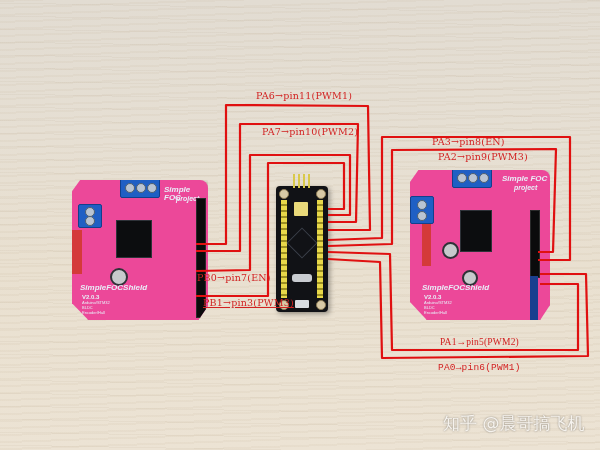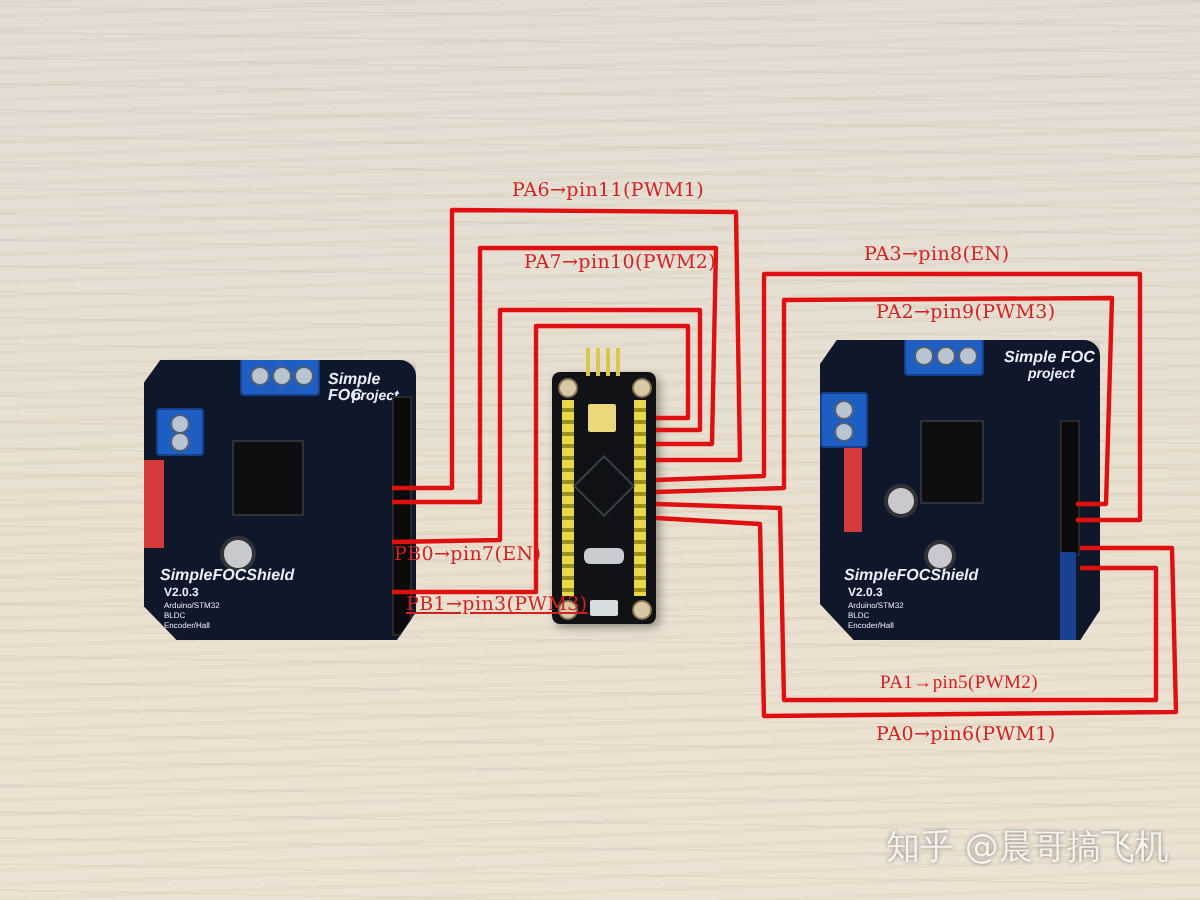--- a/index.html
+++ b/index.html
@@ -4,21 +4,21 @@
 <style>
   html, body { margin:0; padding:0; }
   body { width:600px; height:450px; overflow:hidden; position:relative;
     background:
       repeating-linear-gradient(178deg, rgba(190,170,140,0.10) 0px, rgba(190,170,140,0.10) 2px, transparent 2px, transparent 7px),
       repeating-linear-gradient(181deg, rgba(160,140,110,0.08) 0px, rgba(160,140,110,0.08) 1px, transparent 1px, transparent 13px),
       linear-gradient(180deg, #e2dcd2 0%, #e6dfd3 30%, #e9e0d0 60%, #ece3d4 100%);
     font-family: "DejaVu Serif", serif;
   }
   .layer { position:absolute; left:0; top:0; width:600px; height:450px; }
-  .board { position:absolute; background:#0f172a; border-radius:8px; box-shadow: 2px 3px 6px rgba(0,0,0,0.35); }
+  .board { position:absolute; background:#ec4899; border-radius:8px; box-shadow: 2px 3px 6px rgba(0,0,0,0.35); }
   .board-left { left:72px; top:180px; width:136px; height:140px; clip-path: polygon(0 8%, 6% 0, 100% 0, 100% 90%, 93% 100%, 12% 100%, 0 88%); }
   .board-right { left:410px; top:170px; width:140px; height:150px; clip-path: polygon(0 8%, 6% 0, 100% 0, 100% 90%, 93% 100%, 12% 100%, 0 88%); }
   .terminal { position:absolute; background:#1f5fc4; border-radius:2px; border:1px solid #12408c; }
   .screw { position:absolute; width:8px; height:8px; border-radius:50%; background:#b9c4d2; border:1px solid #50606f; }
   .header-red { position:absolute; background:#d43a3a; }
   .header-black { position:absolute; background:#0b0b0c; border:1px solid #2a2a2a; }
   .header-blue { position:absolute; background:#1a3f8f; }
   .chip { position:absolute; background:#0c0d0f; border:1px solid #2e3238; }
   .cap { position:absolute; border-radius:50%; background:#c7c9cc; border:2px solid #303238; }
   .brand { position:absolute; color:#e8eef8; font-family:"Liberation Sans", sans-serif; font-style:italic; font-weight:bold; line-height:1; }
@@ -112,18 +112,18 @@
     <path d="M328 252 L390 254 L392 350 L578 350 L578 284 L540 284"></path>
 
     <path d="M328 259 L380 262 L382 358 L588 356 L586 274 L540 274"></path>
   </g>
 </svg>
 
 <div class="label" style="left:256px;top:90px;">PA6→pin11(PWM1)</div>
 <div class="label" style="left:262px;top:126px;">PA7→pin10(PWM2)</div>
 <div class="label" style="left:197px;top:272px;text-align:right;">PB0→pin7(EN)</div>
 <div class="label" style="left:203px;top:297px;text-decoration:underline;">PB1→pin3(PWM3)</div>
-<div class="label" style="left:432px;top:122px;">PA3→pin8(EN)</div>
+<div class="label" style="left:432px;top:136px;">PA3→pin8(EN)</div>
 <div class="label" style="left:438px;top:151px;">PA2→pin9(PWM3)</div>
 <div class="label" style="left:440px;top:337px;font-family:Liberation Serif, serif;">PA1→pin5(PWM2)</div>
-<div class="label" style="left:438px;top:362px;">PA0→pin6(PWM1)</div>
+<div class="label" style="left:438px;top:362px;font-family:Liberation Mono, monospace;">PA0→pin6(PWM1)</div>
 
 <div class="watermark">知乎 @晨哥搞飞机</div>
 
 </body></html>

